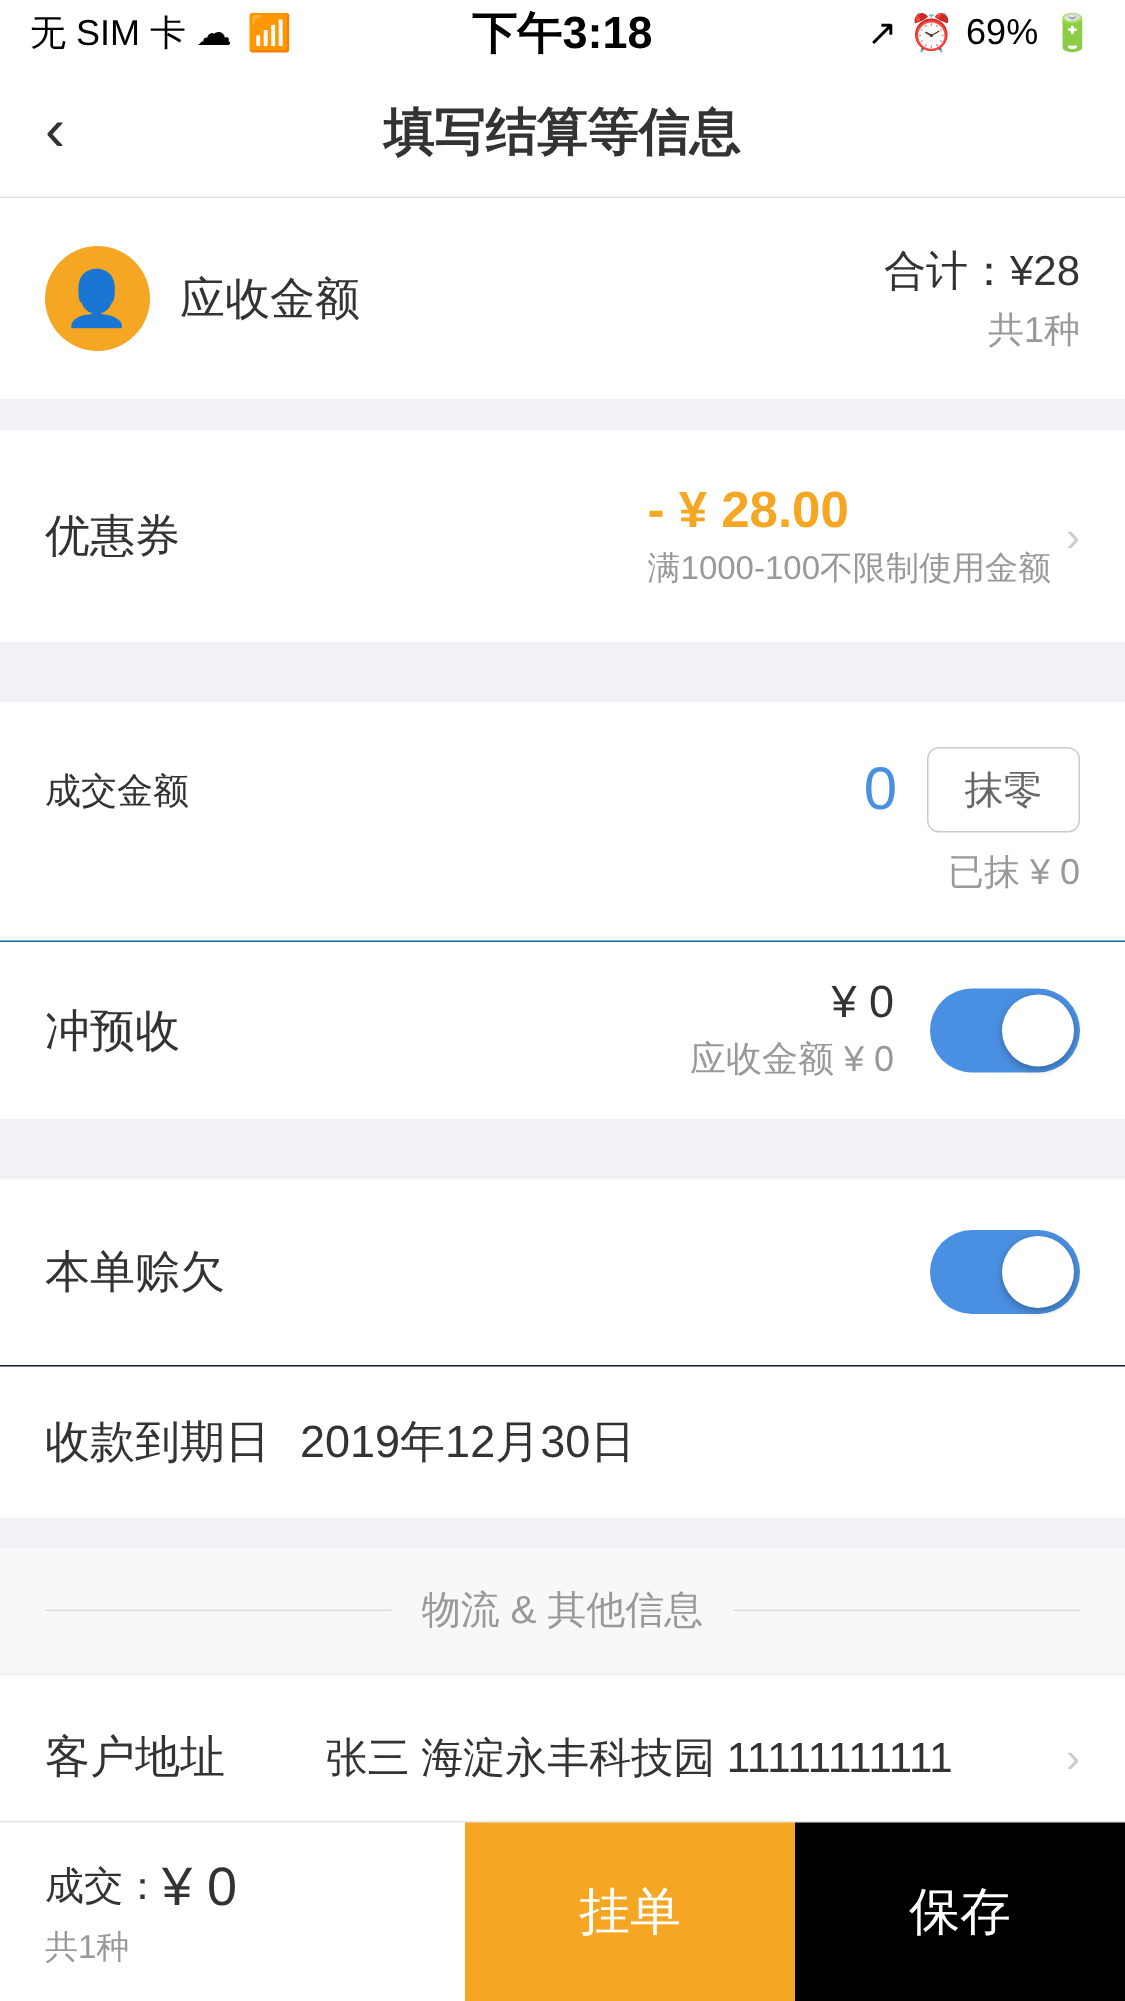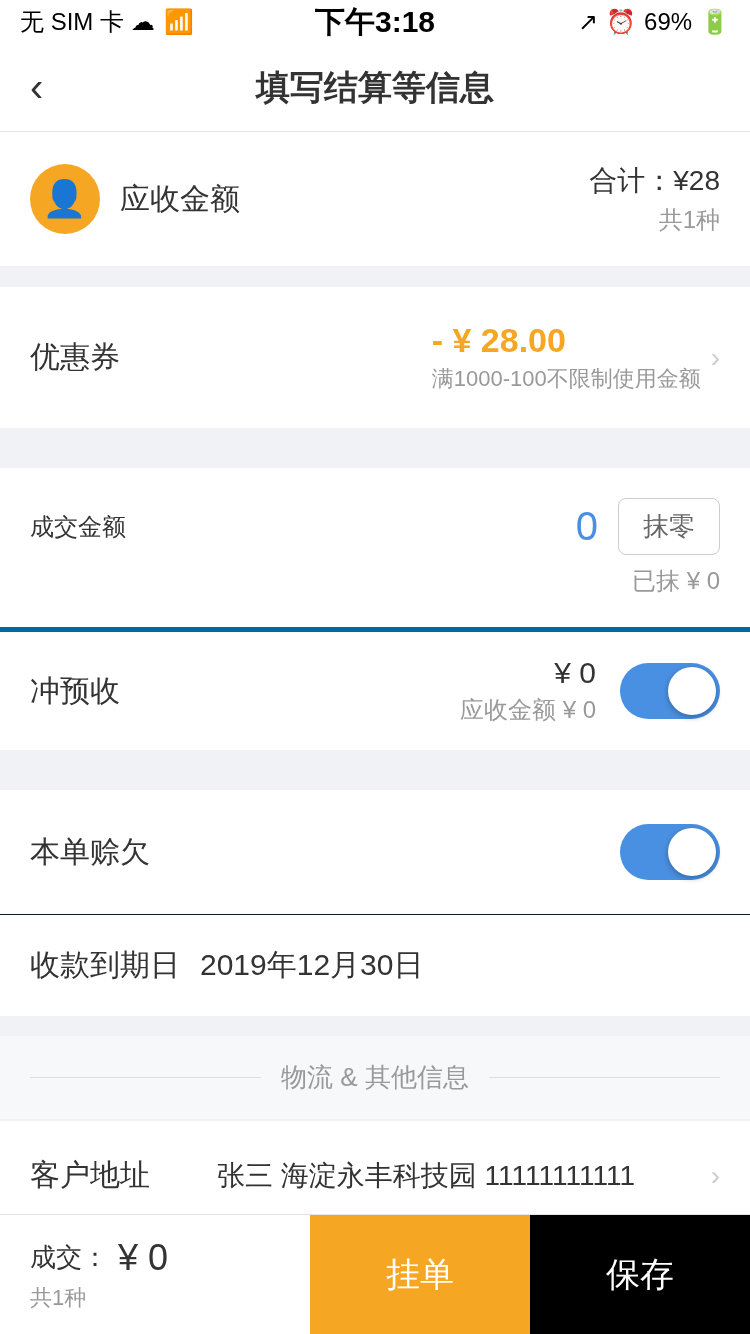--- a/index.html
+++ b/index.html
@@ -189,21 +189,21 @@
       padding-bottom: 20px;
     }
 
     
     .prepay-row {
       background: #fff;
       padding: 24px 30px;
       display: flex;
       align-items: center;
       justify-content: space-between;
-      border-top: 5px solid #0369a1;
+      border-top: 1px solid #0369a1;
       margin-top: 10px;
     }
     .prepay-label {
       font-size: 30px;
       color: #333;
     }
     .prepay-right {
       display: flex;
       align-items: center;
       gap: 24px;
@@ -334,21 +334,20 @@
     }
     .footer-info {
       flex: 1;
       padding: 0 30px;
     }
     .footer-deal {
       font-size: 26px;
       color: #333;
       display: flex;
       align-items: center;
-      gap: 10px;
     }
     .footer-deal-amount {
       font-size: 36px;
       font-weight: 500;
       color: #333;
     }
     .footer-count {
       font-size: 22px;
       color: #999;
       margin-top: 4px;

